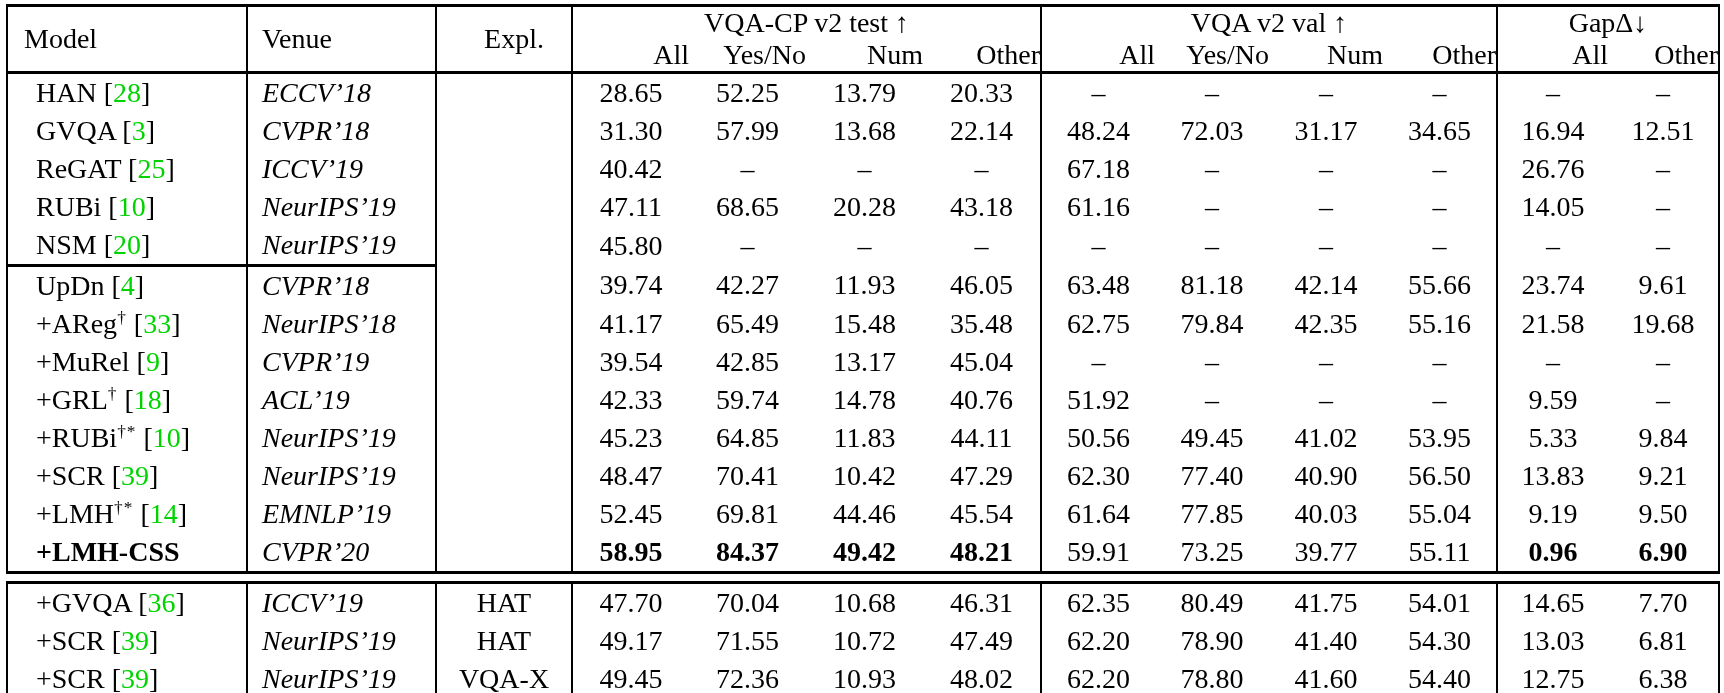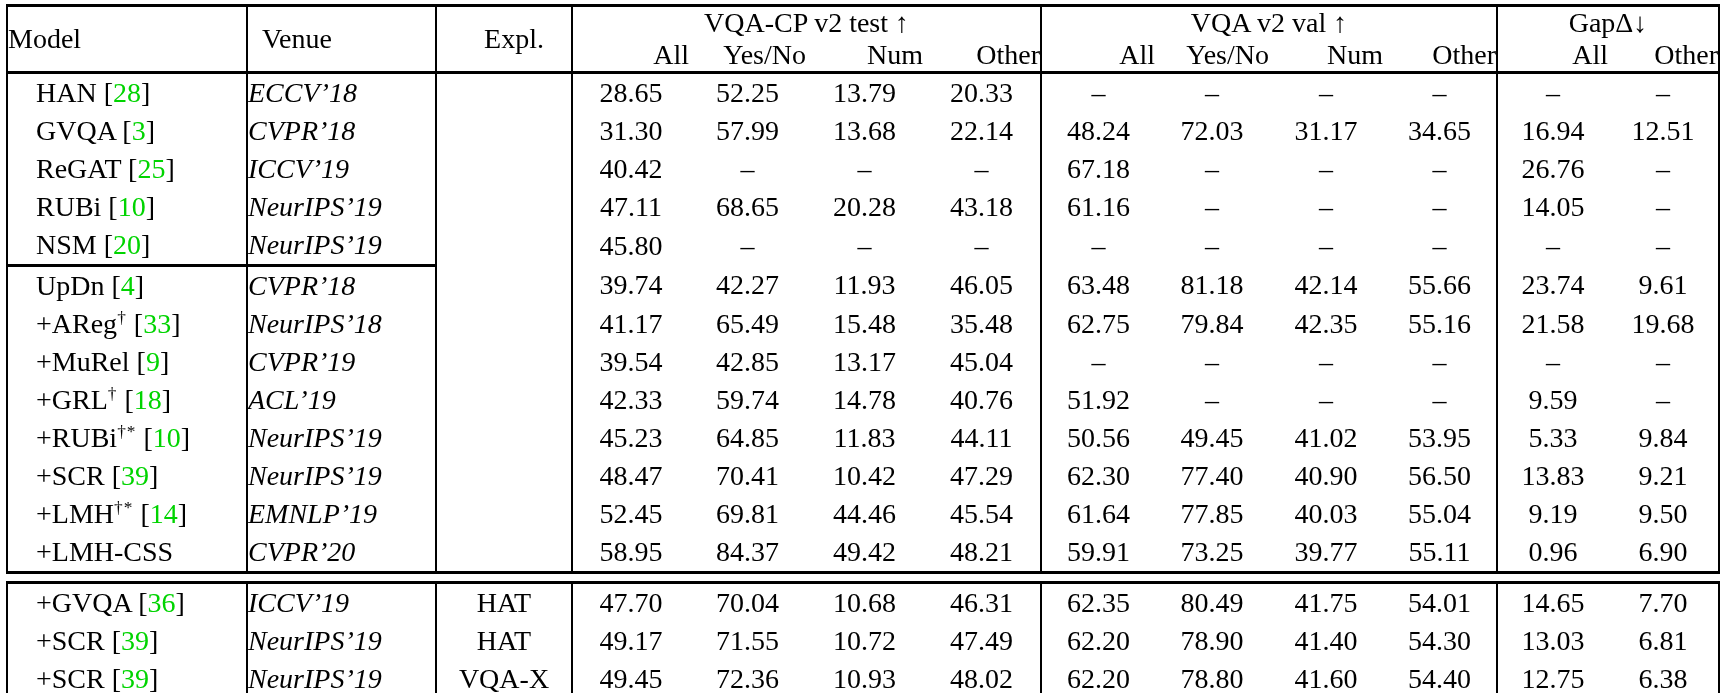--- a/index.html
+++ b/index.html
@@ -20,33 +20,33 @@
     font-size:28px;
     font-weight:normal;
     white-space:nowrap;
     overflow:hidden;
   }
   
   thead th{vertical-align:middle;}
   tr.h1 th{height:32px;border-top:3px solid var(--ink);}
   tr.h2 th{height:32px;}
   .hb{border-bottom:3px solid var(--ink);}
-  .model-h{text-align:left;padding-left:0;}
+  .model-h{text-align:left;padding-left:16px;}
   .venue-h{text-align:left;padding-left:14px;}
   .expl-h{text-align:center;padding-left:20px;}
   .group{text-align:center;}
   .sub{text-align:right;padding-left:16px;}
   
   tbody td{height:38px;vertical-align:middle;}
   .c-model{text-align:left;padding-left:28px;border-left:2px solid var(--ink);}
   .c-model.ind{}
-  .c-venue{text-align:left;font-style:italic;}
+  .c-venue{text-align:left;padding-left:14px;font-style:italic;}
   .c-expl{text-align:center;}
   .c-num{text-align:center;}
-  .b{font-weight:normal;margin-top:20px;}
+  .b{font-weight:bold;margin-top:20px;}
   .bl{border-left:2px solid var(--ink);}
   .obl{border-left:2px solid var(--ink);}
   .br{border-right:2px solid var(--ink);}
   .cline{border-bottom:3px solid var(--ink);}
   .rule{border-bottom:3px solid var(--ink);}
   tr.gap td{height:7px;border-bottom:3px solid var(--ink);}
   .cite{color:var(--cite);}
   sup{font-size:62%;vertical-align:super;line-height:0;letter-spacing:1px;}
 </style>
 </head>

